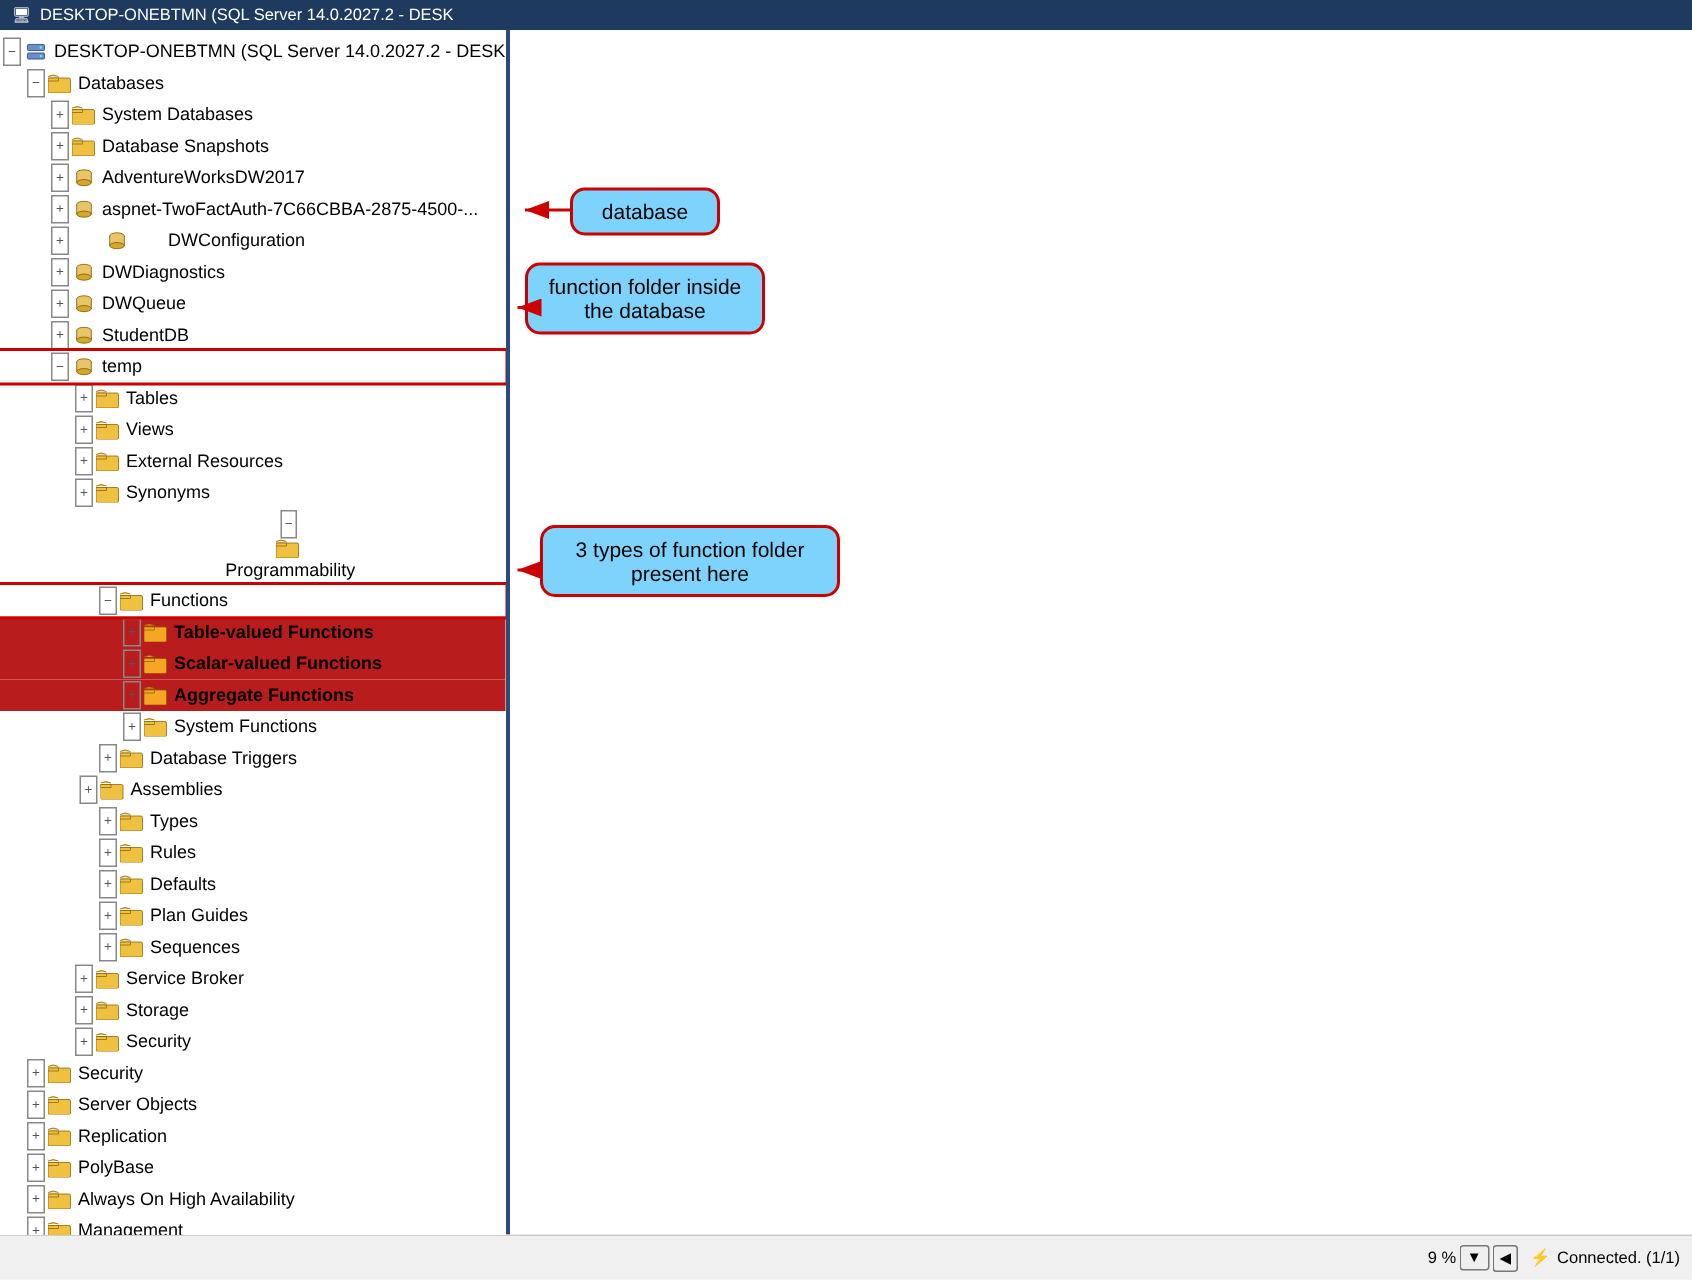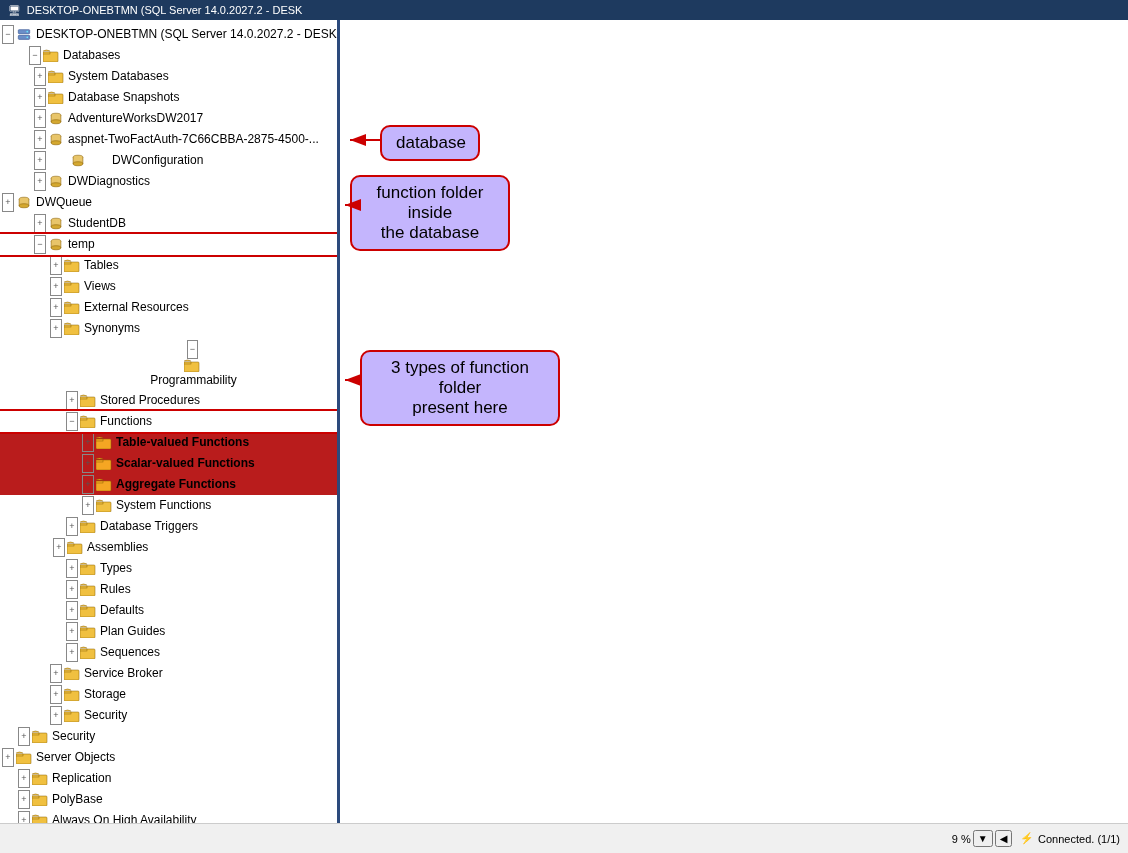--- a/index.html
+++ b/index.html
@@ -80,25 +80,25 @@
       position: relative;
     }
     .folder-icon svg { width: 16px; height: 13px; }
     .item-label {
       padding-left: 2px;
     }
 
     
     .callout {
       position: absolute;
-      background: #c4b5fd;
+      background: #7dd3fc;
       border: 2px solid #c00;
       border-radius: 10px;
       padding: 6px 10px;
-      font-size: 17px;
+      font-size: 14px;
       color: #000;
       text-align: center;
       pointer-events: none;
     }
 
     
     .annotations-svg {
       position: absolute;
       top: 0; left: 0;
       width: 100%;
@@ -145,21 +145,21 @@
     <div class="tree-item" style="padding-left: 0px;">
           <span class="expander minus"></span>
           <span class="folder-icon"><svg xmlns="http://www.w3.org/2000/svg" width="16" height="16" viewBox="0 0 16 16">
       <rect x="1" y="2" width="14" height="5" rx="1" fill="#6a8ec8" stroke="#2a4a8c" stroke-width="0.7"></rect>
       <rect x="1" y="9" width="14" height="5" rx="1" fill="#6a8ec8" stroke="#2a4a8c" stroke-width="0.7"></rect>
       <circle cx="12" cy="4.5" r="1" fill="#6ef"></circle>
       <circle cx="12" cy="11.5" r="1" fill="#6ef"></circle>
     </svg></span>
           <span class="item-label">DESKTOP-ONEBTMN (SQL Server 14.0.2027.2 - DESK</span>
         </div>
-        <div class="tree-item" style="padding-left: 16px; margin-left: 11px;">
+        <div class="tree-item" style="padding-left: 16px;">
           <span class="expander minus"></span>
           <span class="folder-icon"><svg xmlns="http://www.w3.org/2000/svg" width="16" height="13" viewBox="0 0 16 13">
       <rect x="0" y="3" width="15" height="10" rx="1" fill="#f0c040" stroke="#8a6000" stroke-width="0.5"></rect>
       <rect x="0" y="3" width="7" height="2" rx="0" fill="#f0c040" stroke="#8a6000" stroke-width="0.5"></rect>
       <path d="M0 2 Q3.5 0 7 2" fill="#f0c040" stroke="#8a6000" stroke-width="0.5"></path>
     </svg></span>
           <span class="item-label">Databases</span>
         </div>
         <div class="tree-item" style="padding-left: 32px;">
           <span class="expander plus"></span>
@@ -216,21 +216,21 @@
           <span class="expander plus"></span>
           <span class="folder-icon"><svg xmlns="http://www.w3.org/2000/svg" width="16" height="16" viewBox="0 0 16 16">
       <ellipse cx="8" cy="4" rx="6" ry="2.5" fill="#e8c56a" stroke="#8a6000" stroke-width="0.7"></ellipse>
       <rect x="2" y="4" width="12" height="8" fill="#e8c56a" stroke="none"></rect>
       <ellipse cx="8" cy="12" rx="6" ry="2.5" fill="#d4a830" stroke="#8a6000" stroke-width="0.7"></ellipse>
       <line x1="2" y1="4" x2="2" y2="12" stroke="#8a6000" stroke-width="0.7"></line>
       <line x1="14" y1="4" x2="14" y2="12" stroke="#8a6000" stroke-width="0.7"></line>
     </svg></span>
           <span class="item-label">DWDiagnostics</span>
         </div>
-        <div class="tree-item" style=" text-align: center;">
+        <div class="tree-item" style="padding-left: 32px; text-align: center;">
           <span class="expander plus"></span>
           <span class="folder-icon"><svg xmlns="http://www.w3.org/2000/svg" width="16" height="16" viewBox="0 0 16 16">
       <ellipse cx="8" cy="4" rx="6" ry="2.5" fill="#e8c56a" stroke="#8a6000" stroke-width="0.7"></ellipse>
       <rect x="2" y="4" width="12" height="8" fill="#e8c56a" stroke="none"></rect>
       <ellipse cx="8" cy="12" rx="6" ry="2.5" fill="#d4a830" stroke="#8a6000" stroke-width="0.7"></ellipse>
       <line x1="2" y1="4" x2="2" y2="12" stroke="#8a6000" stroke-width="0.7"></line>
       <line x1="14" y1="4" x2="14" y2="12" stroke="#8a6000" stroke-width="0.7"></line>
     </svg></span>
           <span class="item-label">DWQueue</span>
         </div>
@@ -293,29 +293,20 @@
           <span class="item-label">Synonyms</span>
         </div>
         <div class="tree-item" style="padding-left: 48px; flex-direction: column;">
           <span class="expander minus"></span>
           <span class="folder-icon"><svg xmlns="http://www.w3.org/2000/svg" width="16" height="13" viewBox="0 0 16 13">
       <rect x="0" y="3" width="15" height="10" rx="1" fill="#f0c040" stroke="#8a6000" stroke-width="0.5"></rect>
       <rect x="0" y="3" width="7" height="2" rx="0" fill="#f0c040" stroke="#8a6000" stroke-width="0.5"></rect>
       <path d="M0 2 Q3.5 0 7 2" fill="#f0c040" stroke="#8a6000" stroke-width="0.5"></path>
     </svg></span>
           <span class="item-label">Programmability</span>
-        </div>
-        <div class="tree-item" style="padding-left: 64px;">
-          <span class="expander plus"></span>
-          <span class="folder-icon"><svg xmlns="http://www.w3.org/2000/svg" width="16" height="13" viewBox="0 0 16 13">
-      <rect x="0" y="3" width="15" height="10" rx="1" fill="#f0c040" stroke="#8a6000" stroke-width="0.5"></rect>
-      <rect x="0" y="3" width="7" height="2" rx="0" fill="#f0c040" stroke="#8a6000" stroke-width="0.5"></rect>
-      <path d="M0 2 Q3.5 0 7 2" fill="#f0c040" stroke="#8a6000" stroke-width="0.5"></path>
-    </svg></span>
-          <span class="item-label">Stored Procedures</span>
         </div>
         <div class="tree-item" style="outline: rgb(204, 0, 0) solid 2px; padding-left: 64px;">
           <span class="expander minus"></span>
           <span class="folder-icon"><svg xmlns="http://www.w3.org/2000/svg" width="16" height="13" viewBox="0 0 16 13">
       <rect x="0" y="3" width="15" height="10" rx="1" fill="#f0c040" stroke="#8a6000" stroke-width="0.5"></rect>
       <rect x="0" y="3" width="7" height="2" rx="0" fill="#f0c040" stroke="#8a6000" stroke-width="0.5"></rect>
       <path d="M0 2 Q3.5 0 7 2" fill="#f0c040" stroke="#8a6000" stroke-width="0.5"></path>
     </svg></span>
           <span class="item-label">Functions</span>
         </div>
@@ -447,21 +438,21 @@
         </div>
         <div class="tree-item" style="padding-left: 16px;">
           <span class="expander plus"></span>
           <span class="folder-icon"><svg xmlns="http://www.w3.org/2000/svg" width="16" height="13" viewBox="0 0 16 13">
       <rect x="0" y="3" width="15" height="10" rx="1" fill="#f0c040" stroke="#8a6000" stroke-width="0.5"></rect>
       <rect x="0" y="3" width="7" height="2" rx="0" fill="#f0c040" stroke="#8a6000" stroke-width="0.5"></rect>
       <path d="M0 2 Q3.5 0 7 2" fill="#f0c040" stroke="#8a6000" stroke-width="0.5"></path>
     </svg></span>
           <span class="item-label">Security</span>
         </div>
-        <div class="tree-item" style="padding-left: 0;">
+        <div class="tree-item" style="padding-left: 16px;">
           <span class="expander plus"></span>
           <span class="folder-icon"><svg xmlns="http://www.w3.org/2000/svg" width="16" height="13" viewBox="0 0 16 13">
       <rect x="0" y="3" width="15" height="10" rx="1" fill="#f0c040" stroke="#8a6000" stroke-width="0.5"></rect>
       <rect x="0" y="3" width="7" height="2" rx="0" fill="#f0c040" stroke="#8a6000" stroke-width="0.5"></rect>
       <path d="M0 2 Q3.5 0 7 2" fill="#f0c040" stroke="#8a6000" stroke-width="0.5"></path>
     </svg></span>
           <span class="item-label">Server Objects</span>
         </div>
         <div class="tree-item" style="padding-left: 16px; align-items: center;">
           <span class="expander plus"></span>

